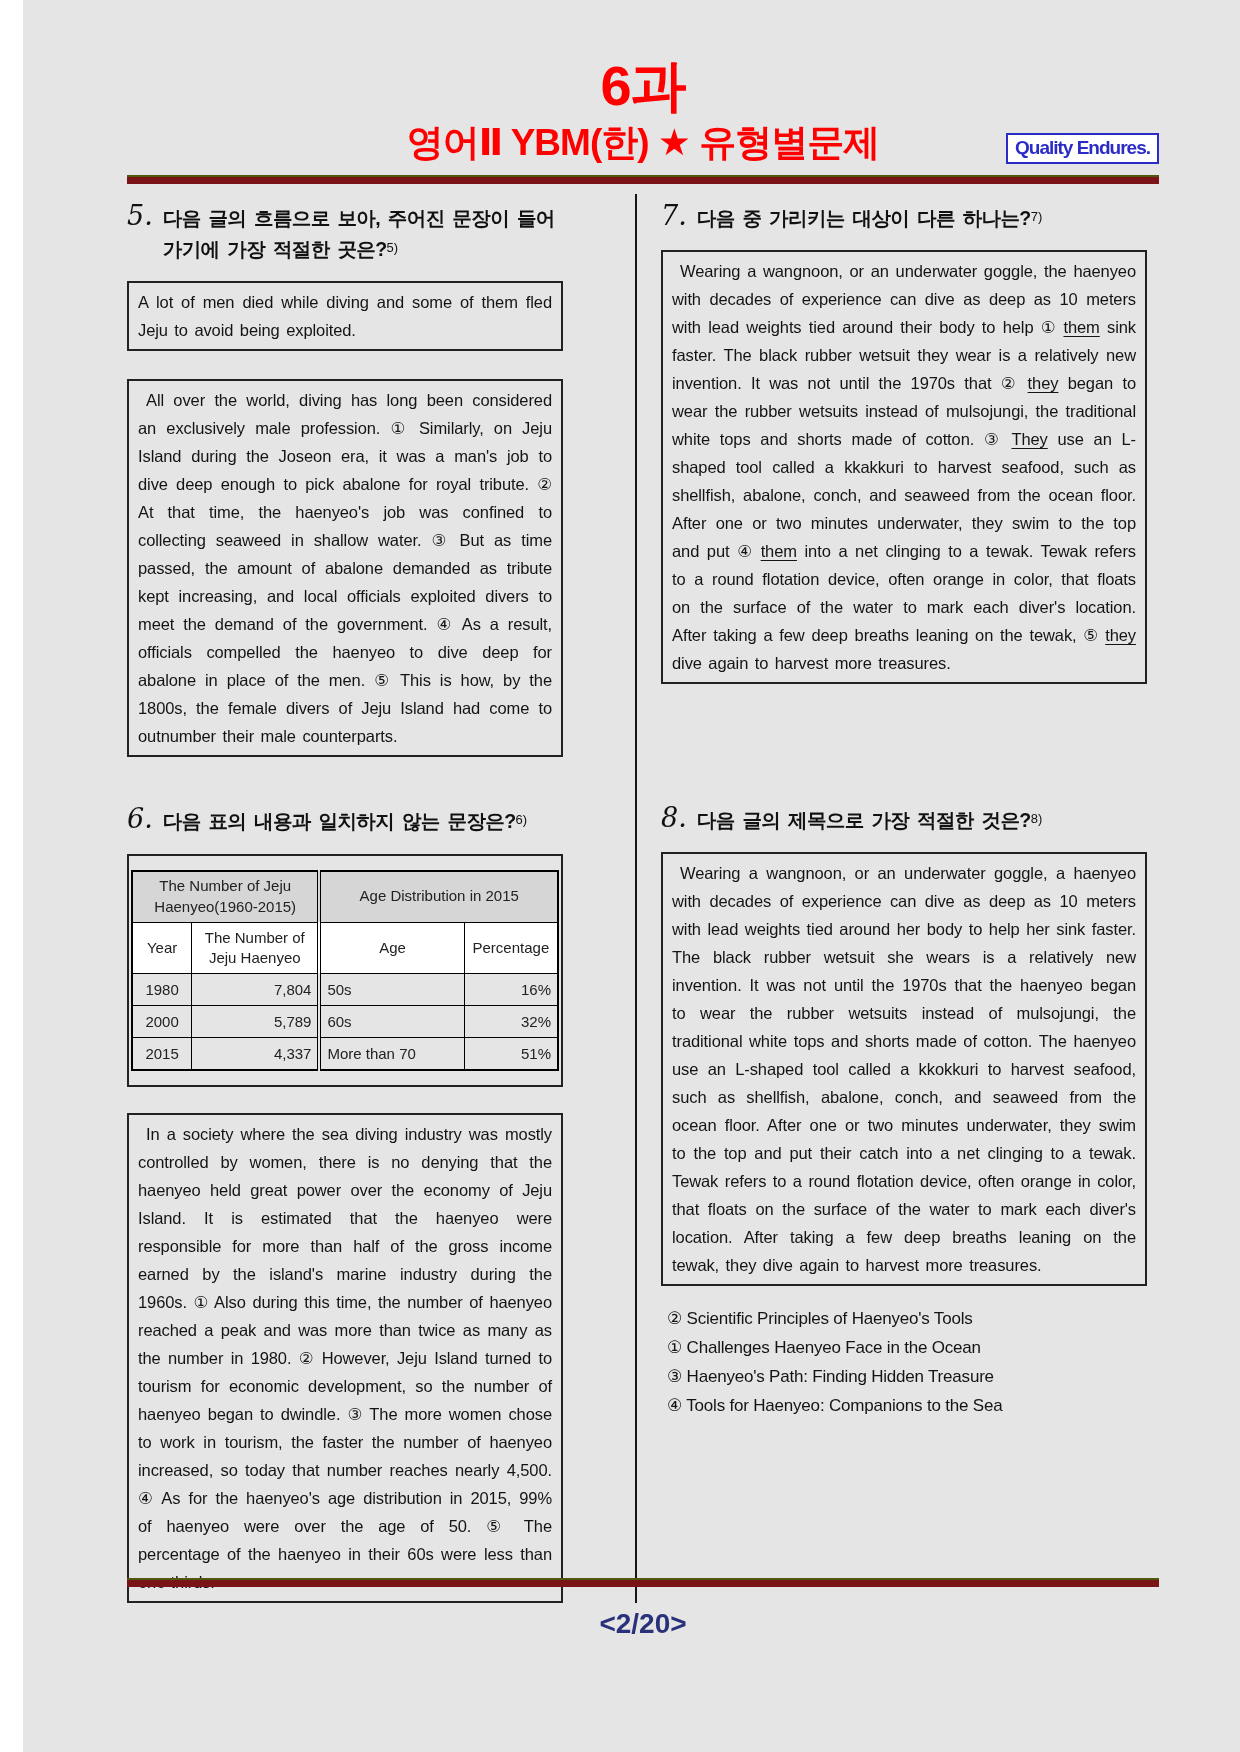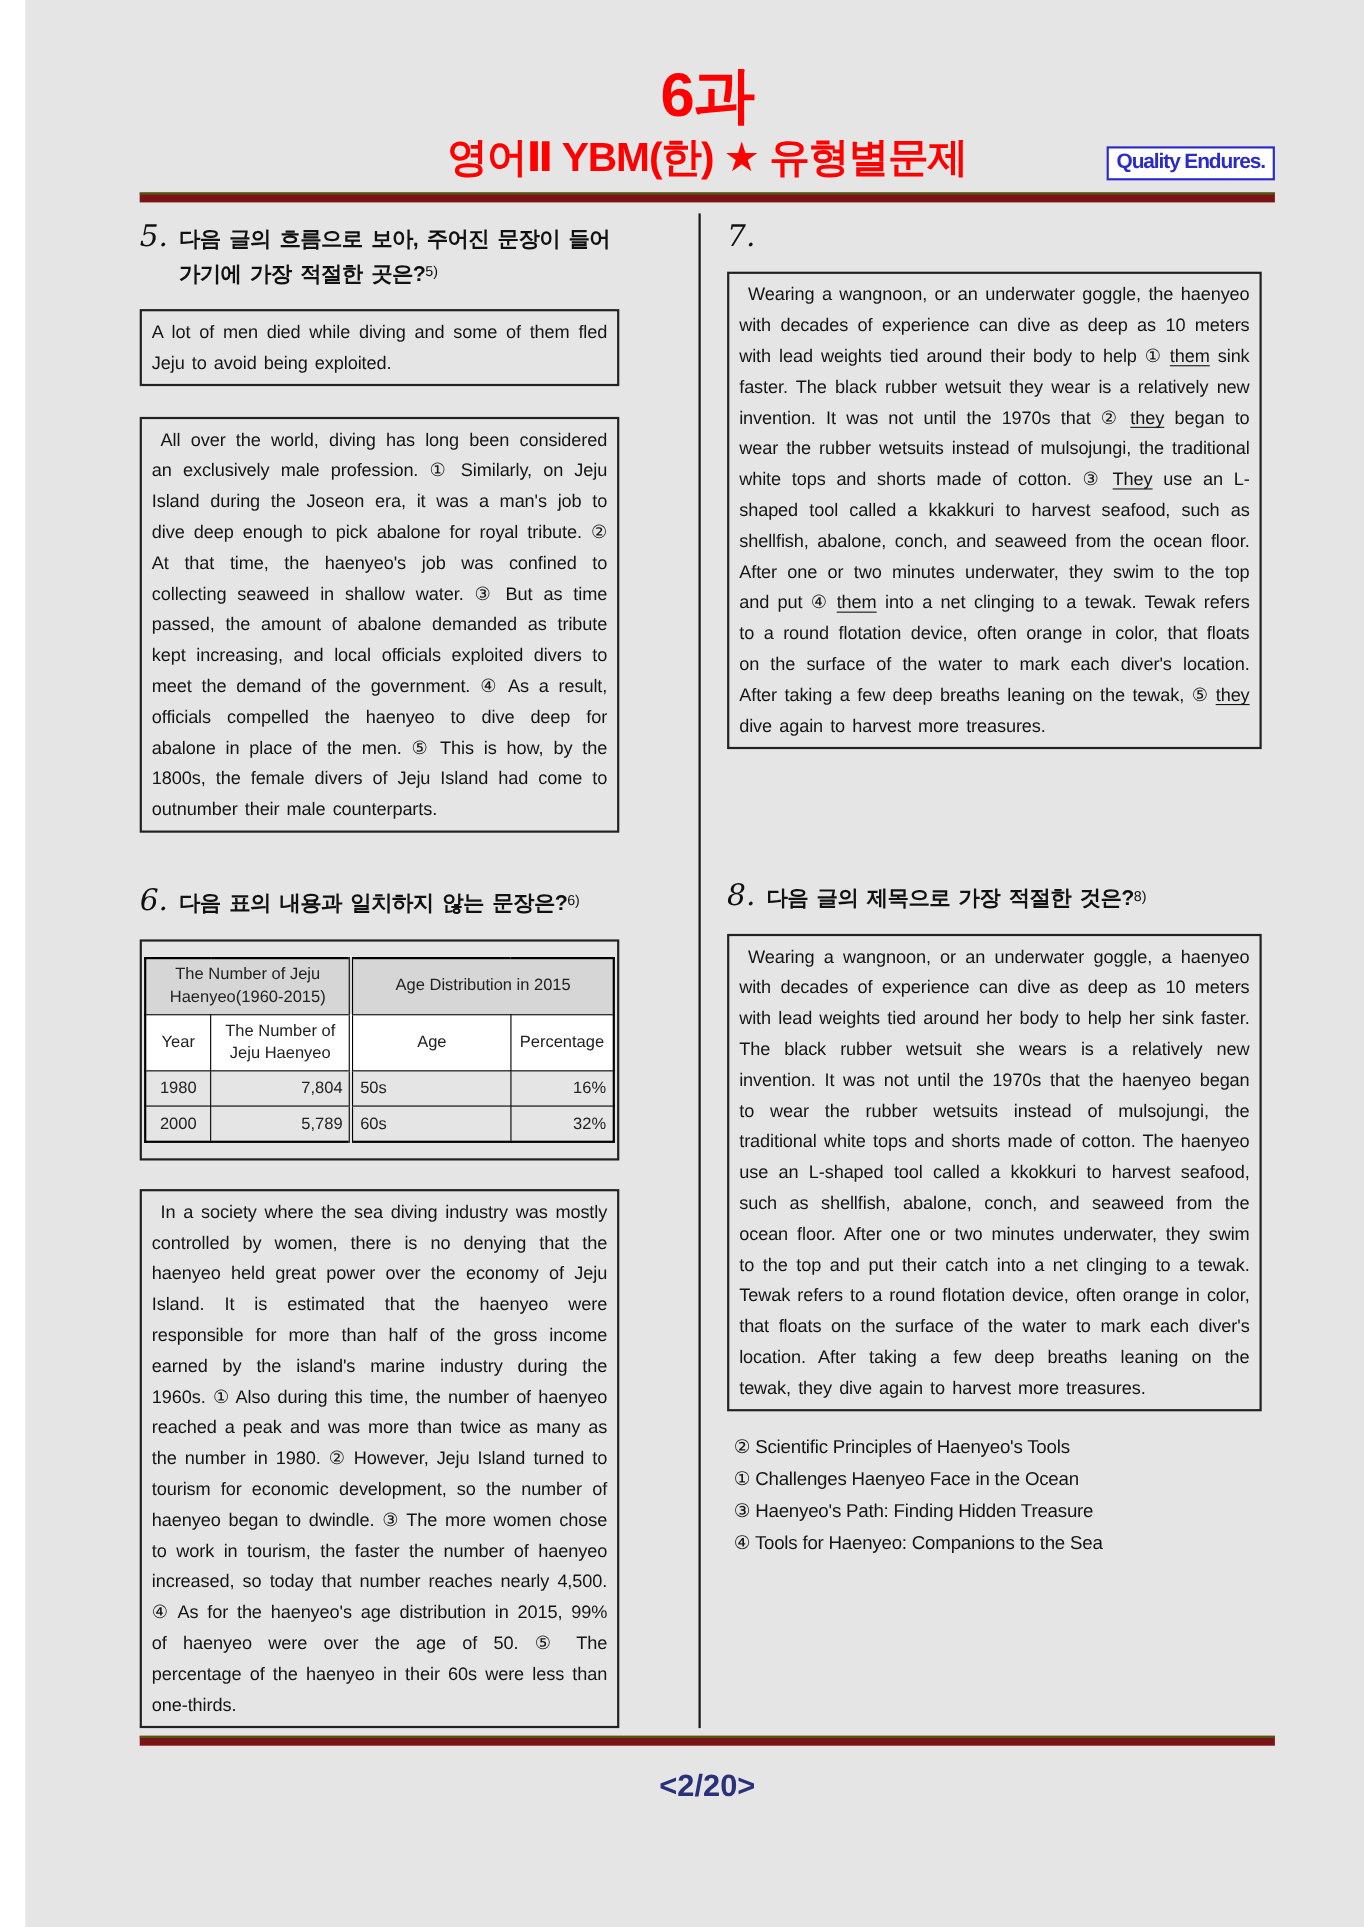--- a/index.html
+++ b/index.html
@@ -109,31 +109,38 @@
             <td class="num">7,804</td>
             <td class="age dbl">50s</td>
             <td class="pct">16%</td>
           </tr>
           <tr>
             <td class="year">2000</td>
             <td class="num">5,789</td>
             <td class="age dbl">60s</td>
             <td class="pct">32%</td>
           </tr>
+          <tr>
+            <td class="year">2015</td>
+            <td class="num">4,337</td>
+            <td class="age dbl">More than 70</td>
+            <td class="pct">51%</td>
+          </tr>
         </tbody>
           </table>
       </div>
 
       <div class="tbox indent">In a society where the sea diving industry was mostly controlled by women, there is no denying that the haenyeo held great power over the economy of Jeju Island. It is estimated that the haenyeo were responsible for more than half of the gross income earned by the island's marine industry during the 1960s. ① Also during this time, the number of haenyeo reached a peak and was more than twice as many as the number in 1980. ② However, Jeju Island turned to tourism for economic development, so the number of haenyeo began to dwindle. ③ The more women chose to work in tourism, the faster the number of haenyeo increased, so today that number reaches nearly 4,500. ④ As for the haenyeo's age distribution in 2015, 99% of haenyeo were over the age of 50. ⑤ The percentage of the haenyeo in their 60s were less than one-thirds.</div>
     </div>
 
     <div class="col-right">
 
       <div class="qhead">
         <span class="qnum">7.</span>
+        <span class="qprompt"><span>다음 중 가리키는 대상이 다른 하나는?</span><span class="fn">7)</span></span>
       </div>
       <div class="tbox indent"><span>Wearing a wangnoon, or an underwater goggle, the haenyeo with decades of experience can dive as deep as 10 meters with lead weights tied around their body to help ① </span><span class="u">them</span><span> sink faster. The black rubber wetsuit they wear is a relatively new invention. It was not until the 1970s that ② </span><span class="u">they</span><span> began to wear the rubber wetsuits instead of mulsojungi, the traditional white tops and shorts made of cotton. ③ </span><span class="u">They</span><span> use an L-shaped tool called a kkakkuri to harvest seafood, such as shellfish, abalone, conch, and seaweed from the ocean floor. After one or two minutes underwater, they swim to the top and put ④ </span><span class="u">them</span><span> into a net clinging to a tewak. Tewak refers to a round flotation device, often orange in color, that floats on the surface of the water to mark each diver's location. After taking a few deep breaths leaning on the tewak, ⑤ </span><span class="u">they</span><span> dive again to harvest more treasures.</span></div>
 
       <div class="qhead q8-gap">
         <span class="qnum">8.</span>
         <span class="qprompt"><span>다음 글의 제목으로 가장 적절한 것은?</span><span class="fn">8)</span></span>
       </div>
       <div class="tbox indent">Wearing a wangnoon, or an underwater goggle, a haenyeo with decades of experience can dive as deep as 10 meters with lead weights tied around her body to help her sink faster. The black rubber wetsuit she wears is a relatively new invention. It was not until the 1970s that the haenyeo began to wear the rubber wetsuits instead of mulsojungi, the traditional white tops and shorts made of cotton. The haenyeo use an L-shaped tool called a kkokkuri to harvest seafood, such as shellfish, abalone, conch, and seaweed from the ocean floor. After one or two minutes underwater, they swim to the top and put their catch into a net clinging to a tewak. Tewak refers to a round flotation device, often orange in color, that floats on the surface of the water to mark each diver's location. After taking a few deep breaths leaning on the tewak, they dive again to harvest more treasures.</div>
 
       <div class="options">

